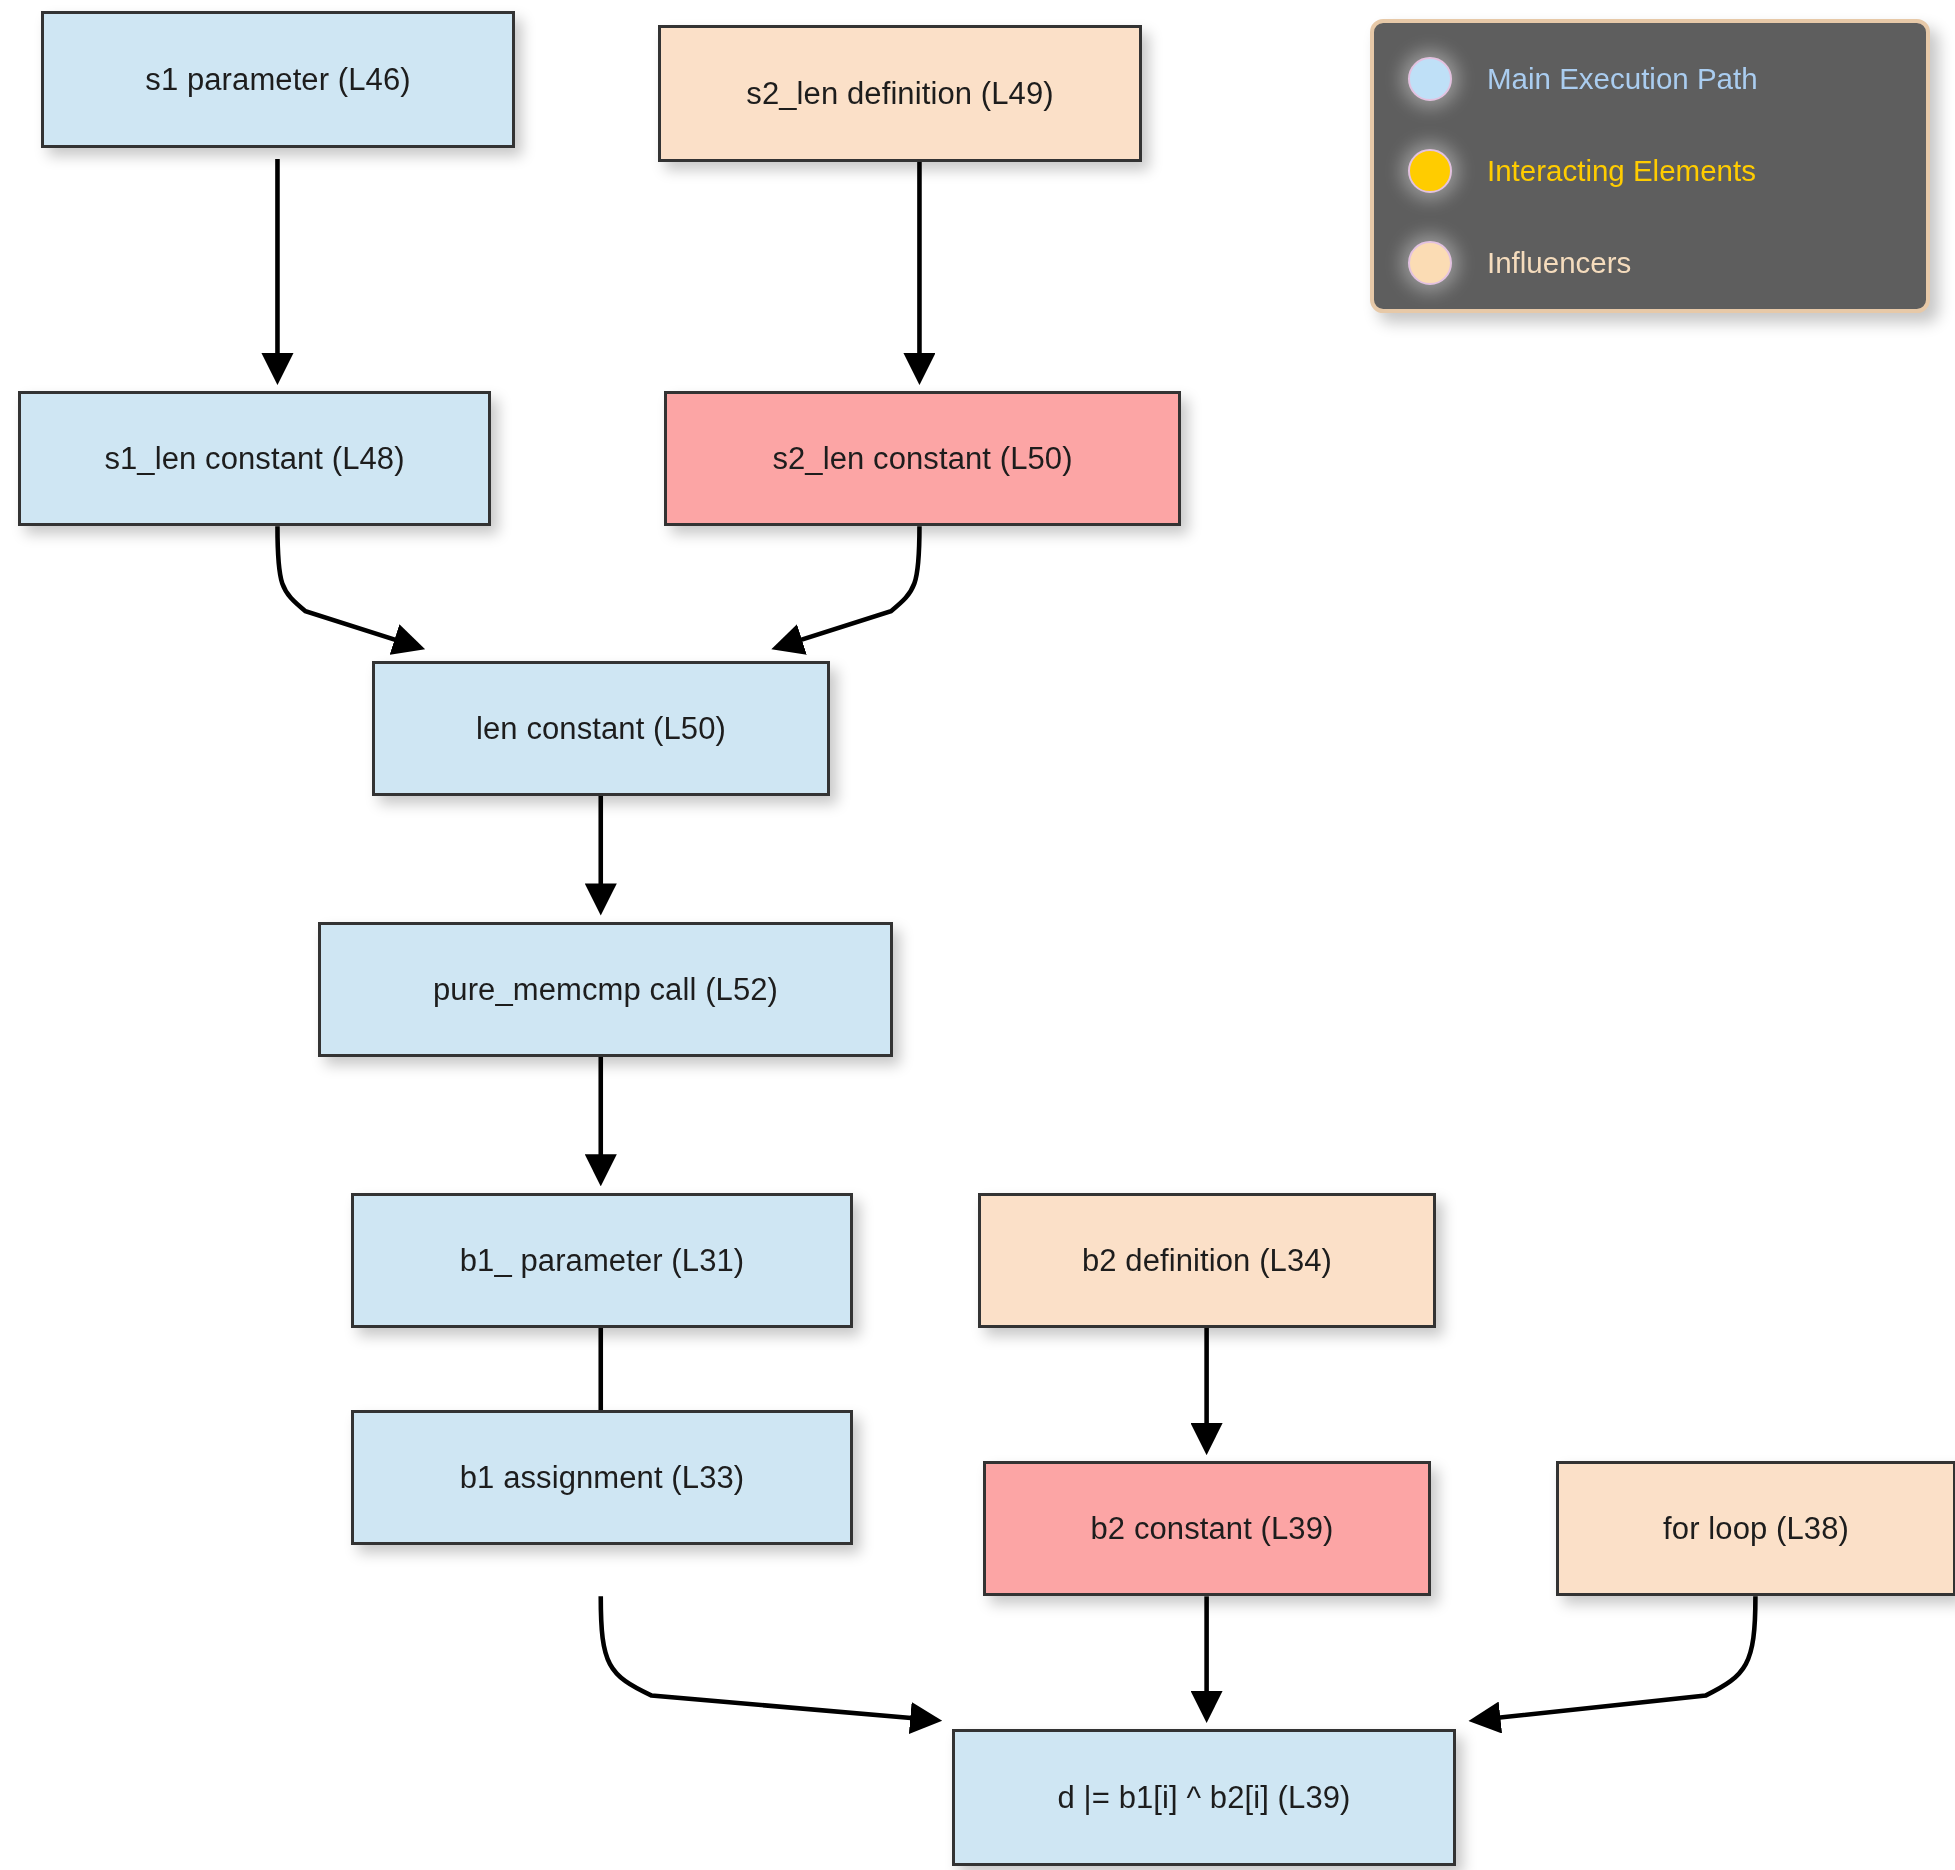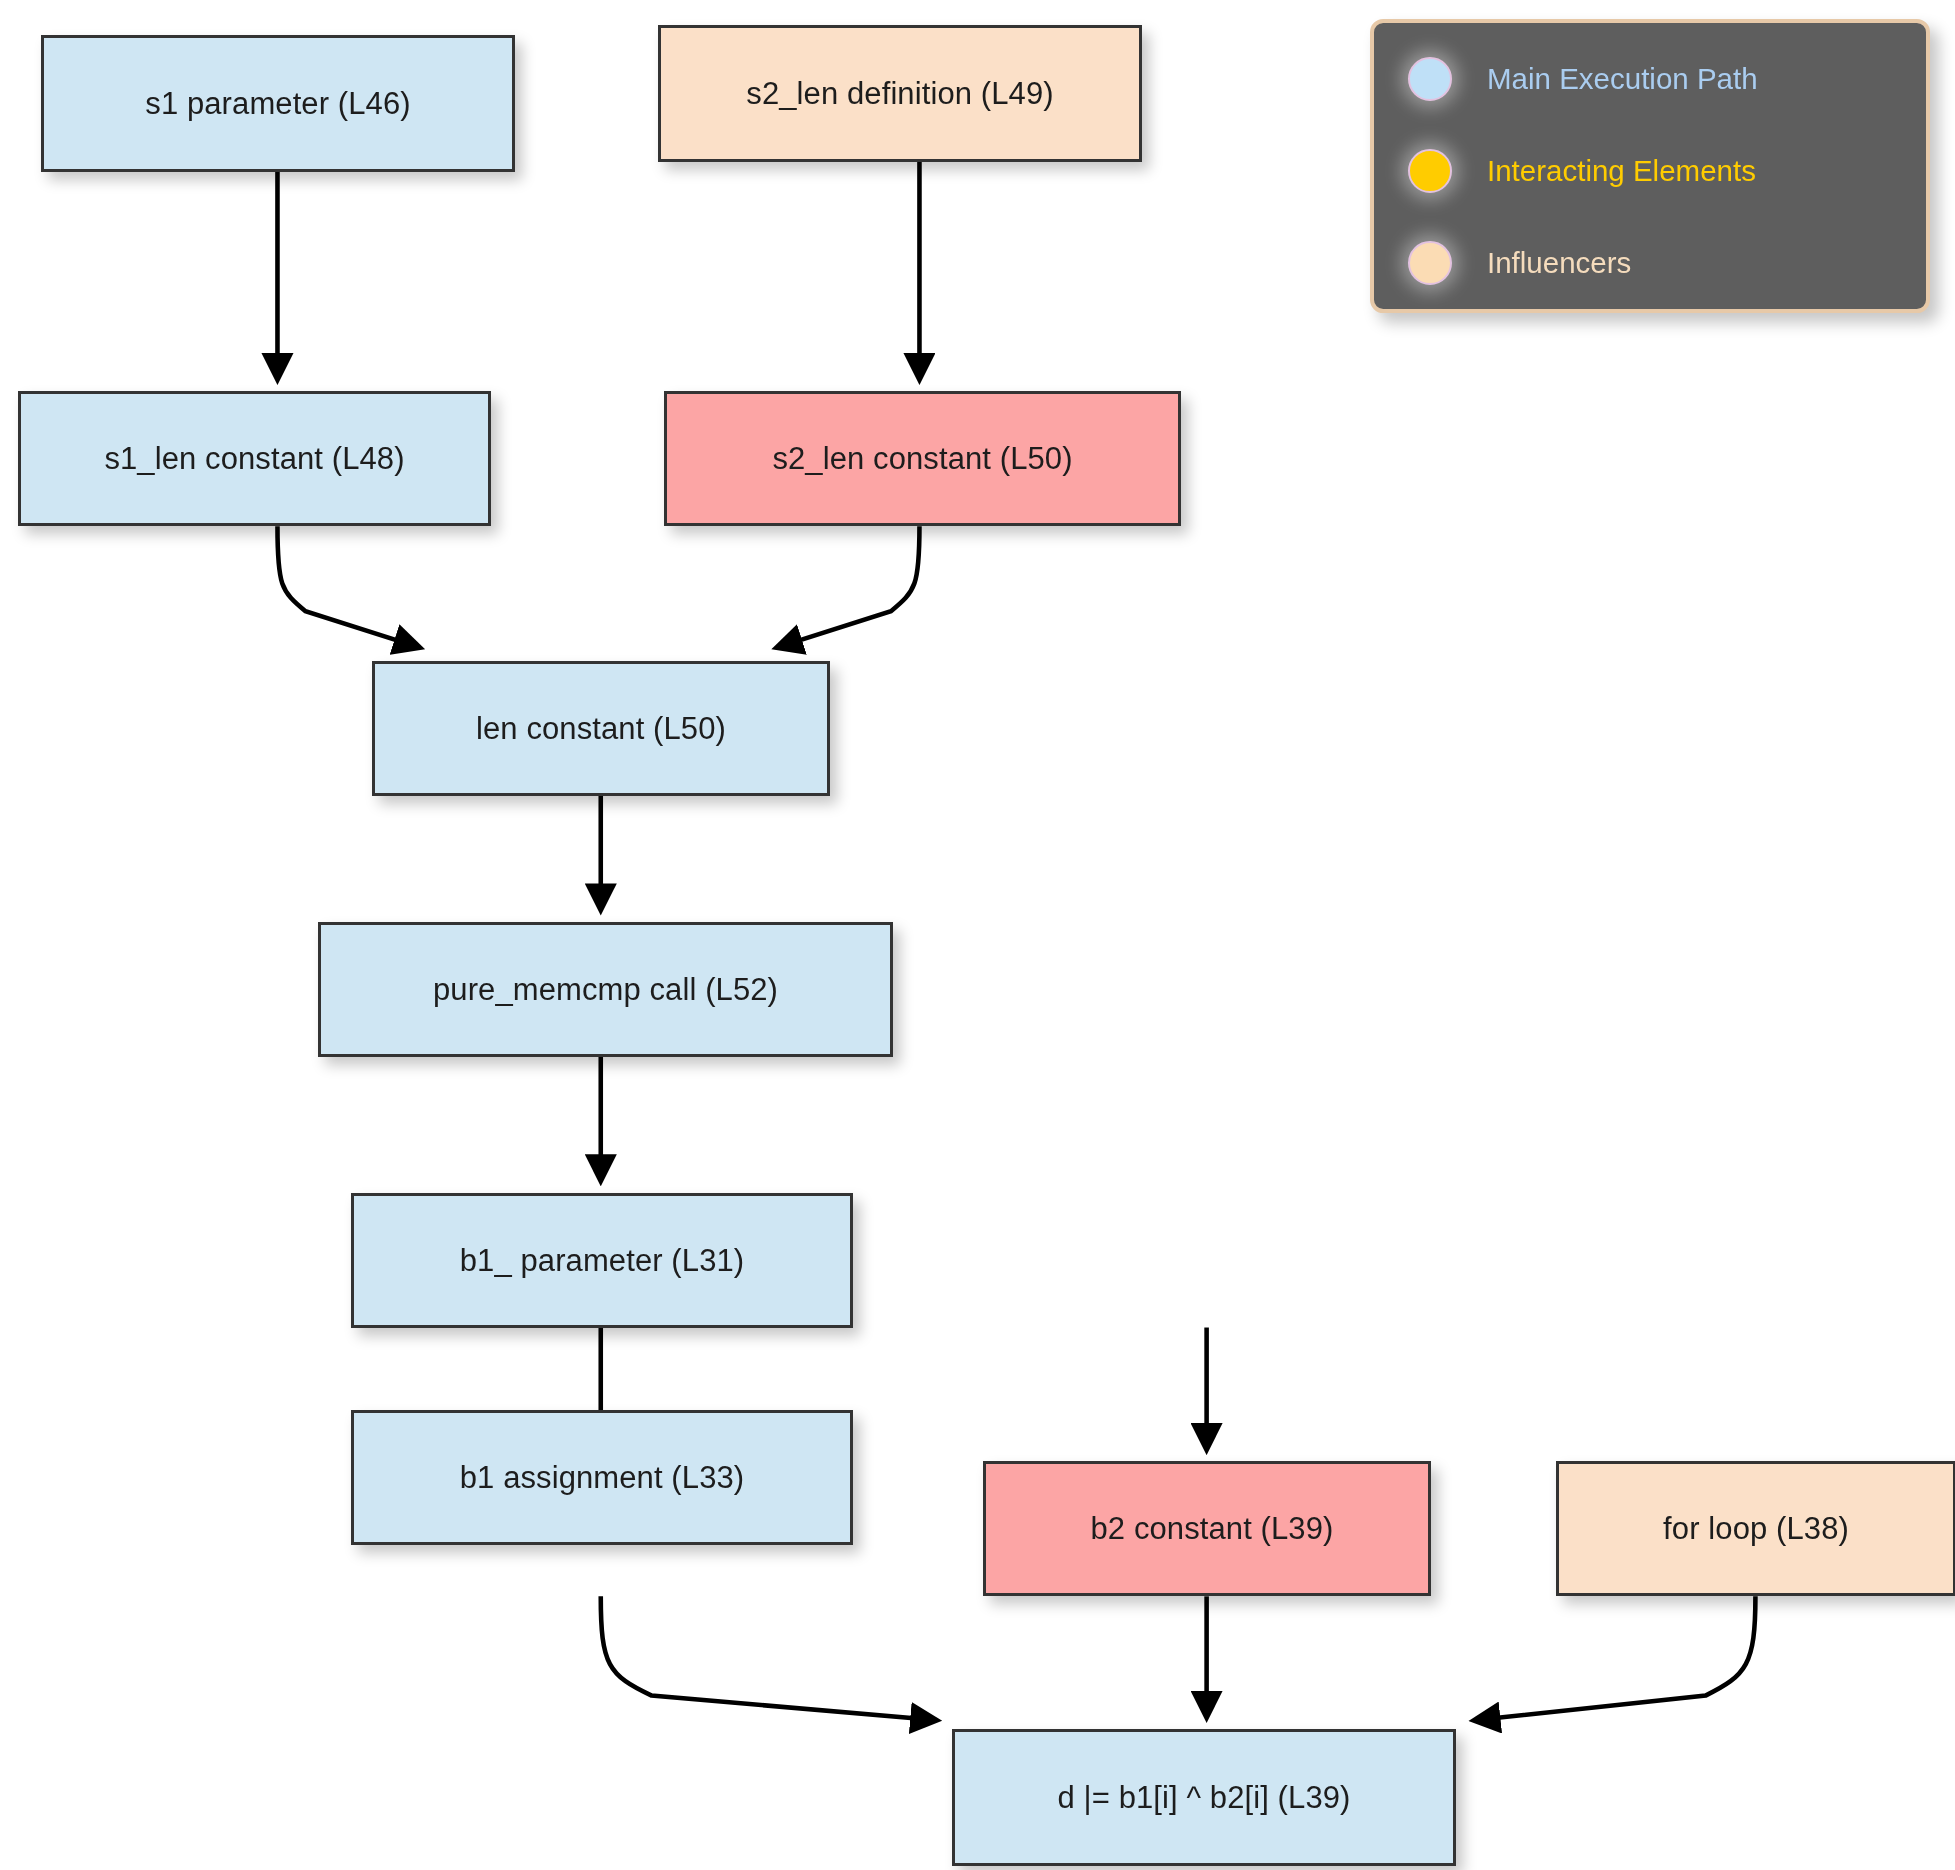--- a/index.html
+++ b/index.html
@@ -87,21 +87,21 @@
 
     <path d="M 2370 2607 L 2370 2842" stroke="#000" stroke-width="9" fill="none" marker-end="url(#arrow)"></path>
 
     <path d="M 1180 3135 C 1180 3270 1195 3290 1280 3330 L 1835 3378" stroke="#000" stroke-width="9" fill="none" marker-end="url(#arrow)"></path>
 
     <path d="M 2370 3135 L 2370 3368" stroke="#000" stroke-width="9" fill="none" marker-end="url(#arrow)"></path>
 
     <path d="M 3448 3135 C 3448 3270 3430 3290 3350 3330 L 2900 3378" stroke="#000" stroke-width="9" fill="none" marker-end="url(#arrow)"></path>
   </svg>
 
-  <div class="node blue" style="left:41px;top:35px;width:474px;height:137px;">
+  <div class="node blue" style="left:41px;top:11px;width:474px;height:137px;">
     <span>s1 parameter (L46)</span>
   </div>
 
   <div class="node peach" style="left:658px;top:25px;width:484px;height:137px;text-align:center;">
     <span>s2_len definition (L49)</span>
   </div>
 
   <div class="node blue" style="left:18px;top:391px;width:473px;height:135px;">
     <span>s1_len constant (L48)</span>
   </div>
@@ -115,20 +115,23 @@
   </div>
 
   <div class="node blue" style="left:318px;top:922px;width:575px;height:135px;">
     <span>pure_memcmp call (L52)</span>
   </div>
 
   <div class="node blue" style="left:351px;top:1193px;width:502px;height:135px;">
     <span>b1_ parameter (L31)</span>
   </div>
 
+  <div class="node peach" style="left:978px;top:1193px;width:458px;height:135px;">
+    <span>b2 definition (L34)</span>
+  </div>
 
   <div class="node blue" style="left:351px;top:1410px;width:502px;height:135px;">
     <span>b1 assignment (L33)</span>
   </div>
 
   <div class="node yellow" style="left:983px;top:1461px;width:448px;height:135px;padding-left:10px;">
     <span>b2 constant (L39)</span>
   </div>
 
   <div class="node peach" style="left:1556px;top:1461px;width:400px;height:135px;">

